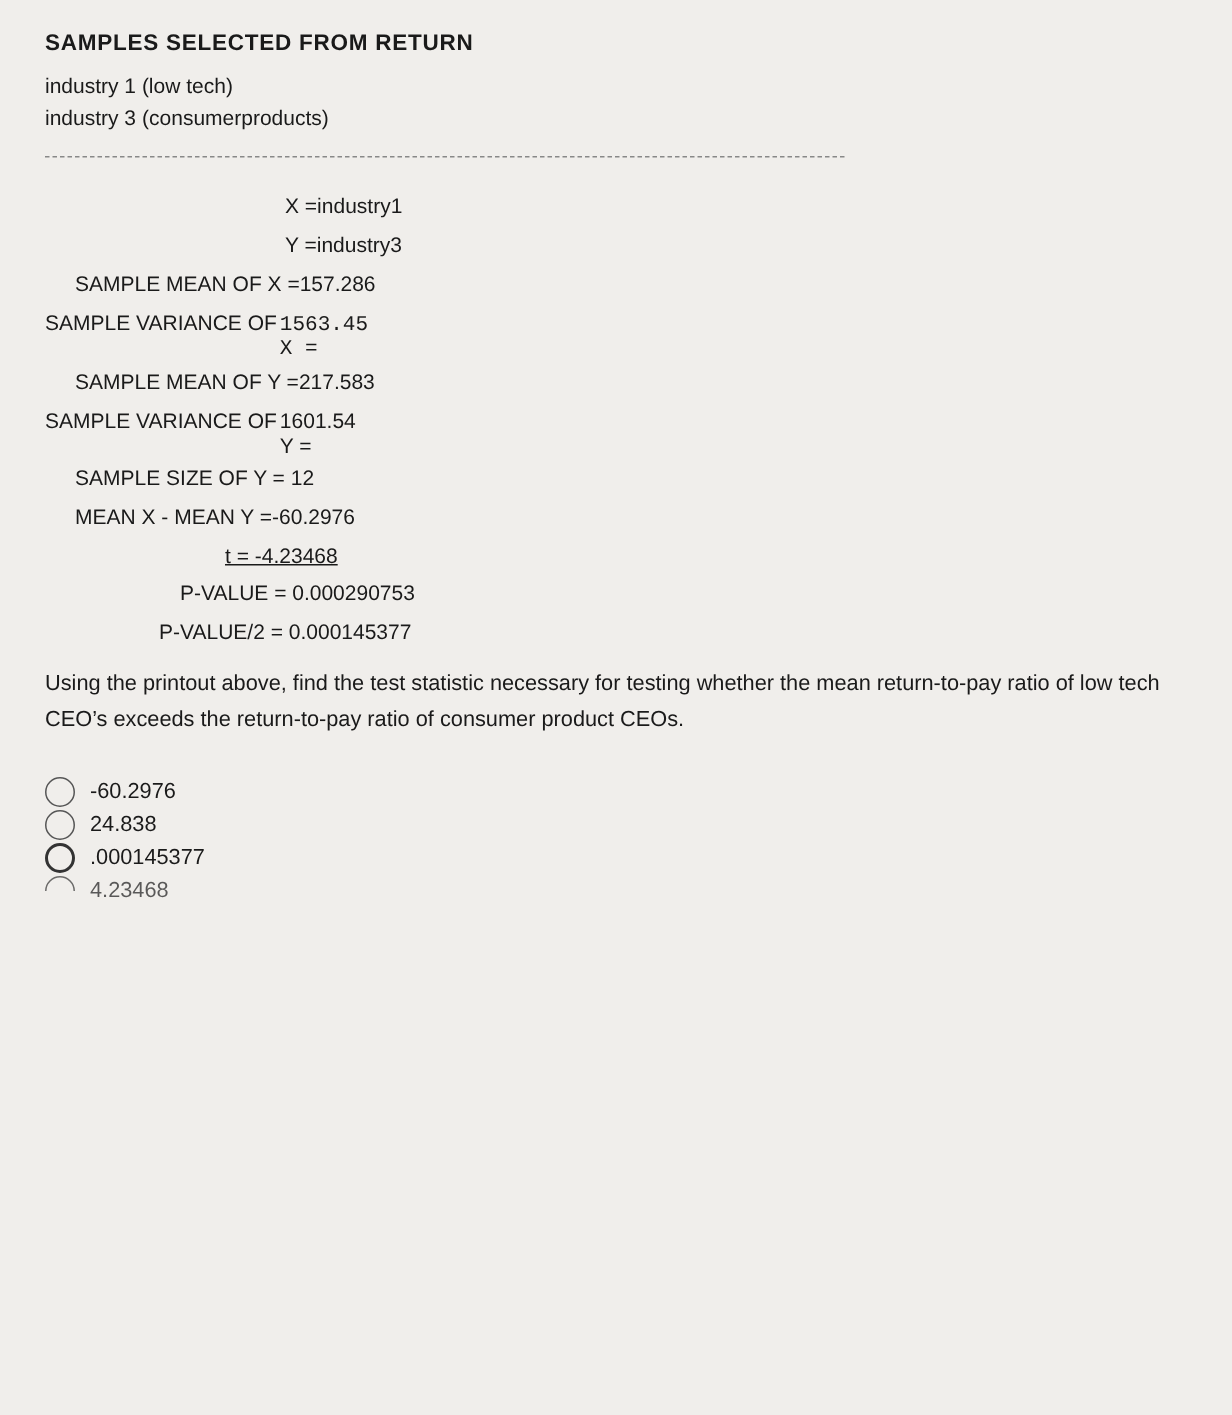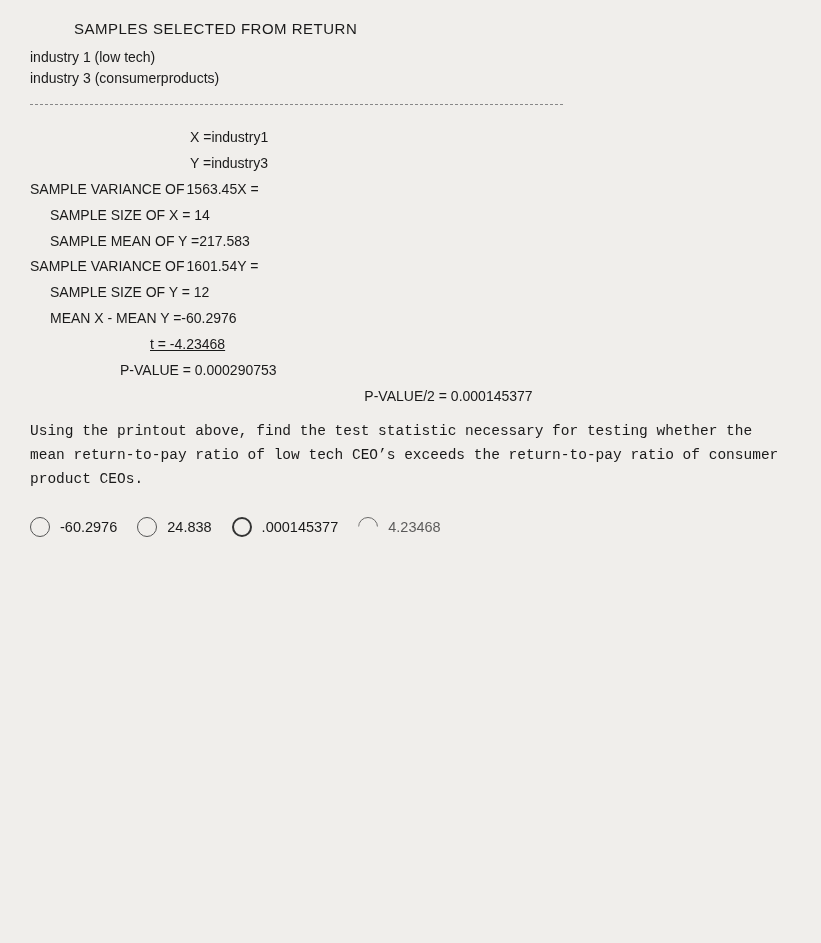--- a/index.html
+++ b/index.html
@@ -21,24 +21,23 @@
       background-color: #f0eeeb;
       max-width: 780px;
     }
 
     .header-section {
       margin-bottom: 10px;
     }
 
     .samples-title {
       font-size: 15px;
-      font-weight: normal;
+      font-weight: bold;
       letter-spacing: 0.5px;
       margin-bottom: 10px;
-      margin-left: 44px;
     }
 
     .industry-list {
       font-size: 14px;
       line-height: 1.5;
       margin-bottom: 10px;
     }
 
     .divider {
       border: none;
@@ -49,22 +48,22 @@
 
     .question-text {
       font-size: 14.5px;
       line-height: 1.65;
       margin-bottom: 25px;
       margin-top: 10px;
     }
 
     .answer-options {
       display: flex;
-      flex-direction: row;
-      gap: 20px;
+      flex-direction: column;
+      gap: 2px;
       font-size: 15px;
     }
 
     .answer-option {
       display: flex;
       align-items: center;
       gap: 10px;
       cursor: pointer;
     }
 
@@ -127,58 +126,58 @@
 
   <hr class="divider">
 
   <div class="pre-block">
     <div class="text-center-offset">
       <span>X =industry1</span>
     </div>
     <div class="text-center-offset">
       <span>Y =industry3</span>
     </div>
+    <div class="text-left-sm">
+      <span>SAMPLE MEAN OF X =157.286</span>
+    </div>
     <div class="text-left-md" style="display: flex; align-items: baseline;">
       <span>SAMPLE VARIANCE OF</span>
-      <span style="display: inline-flex; margin-left: 2px; line-height: 1.2; vertical-align: top;">
+      <span style="display: inline-flex; flex-direction: column; margin-left: 2px; line-height: 1.2; vertical-align: top; font-family: Liberation Mono, monospace;">
         <span style="font-size: 14px;">1563.45</span>
         <span style="font-size: 14px;">X =</span>
       </span>
     </div>
     <div class="text-left-sm">
-      <span>SAMPLE SIZE OF X = 14</span>
-    </div>
-    <div class="text-left-sm">
       <span>SAMPLE MEAN OF Y =217.583</span>
     </div>
     <div class="text-left-md" style="display: flex; align-items: baseline;">
       <span>SAMPLE VARIANCE OF</span>
-      <span style="display: inline-flex; flex-direction: row; margin-left: 2px; line-height: 1.2; vertical-align: top;">
+      <span style="display: inline-flex; flex-direction: column; margin-left: 2px; line-height: 1.2; vertical-align: top;">
         <span style="font-size: 14px;">1601.54</span>
         <span style="font-size: 14px;">Y =</span>
       </span>
     </div>
     <div class="text-left-sm">
       <span>SAMPLE SIZE OF Y = 12</span>
     </div>
     <div class="text-left-sm">
       <span>MEAN X - MEAN Y =-60.2976</span>
     </div>
     <div class="text-center-offset" style="padding-left: 120px; text-decoration: underline;">
       <span>t =  -4.23468</span>
     </div>
     <div class="text-center-offset" style="padding-left: 90px;">
       <span>P-VALUE =   0.000290753</span>
     </div>
-    <div class="text-center-offset" style="padding-left: 76px; text-align: center;">
+    <div class="text-center-offset" style="padding-left: 76px;">
       <span>P-VALUE/2 =   0.000145377</span>
     </div>
   </div>
 
-  <div class="question-text" style=" font-family: Liberation Mono, monospace;">Using the printout above, find the test statistic necessary for testing whether the mean return-to-pay ratio of low tech CEO’s exceeds the return-to-pay ratio of consumer product CEOs.</div>
+  <div class="question-text" style="">Using the printout above, find the test statistic necessary for testing whether the mean return-to-pay ratio of low tech CEO’s exceeds the return-to-pay ratio of consumer product CEOs.</div>
 
   <div class="answer-options">
 
     <div class="answer-option">
       <div class="radio-circle"></div>
       <span class="answer-label">-60.2976</span>
     </div>
 
     <div class="answer-option">
       <div class="radio-circle"></div>

